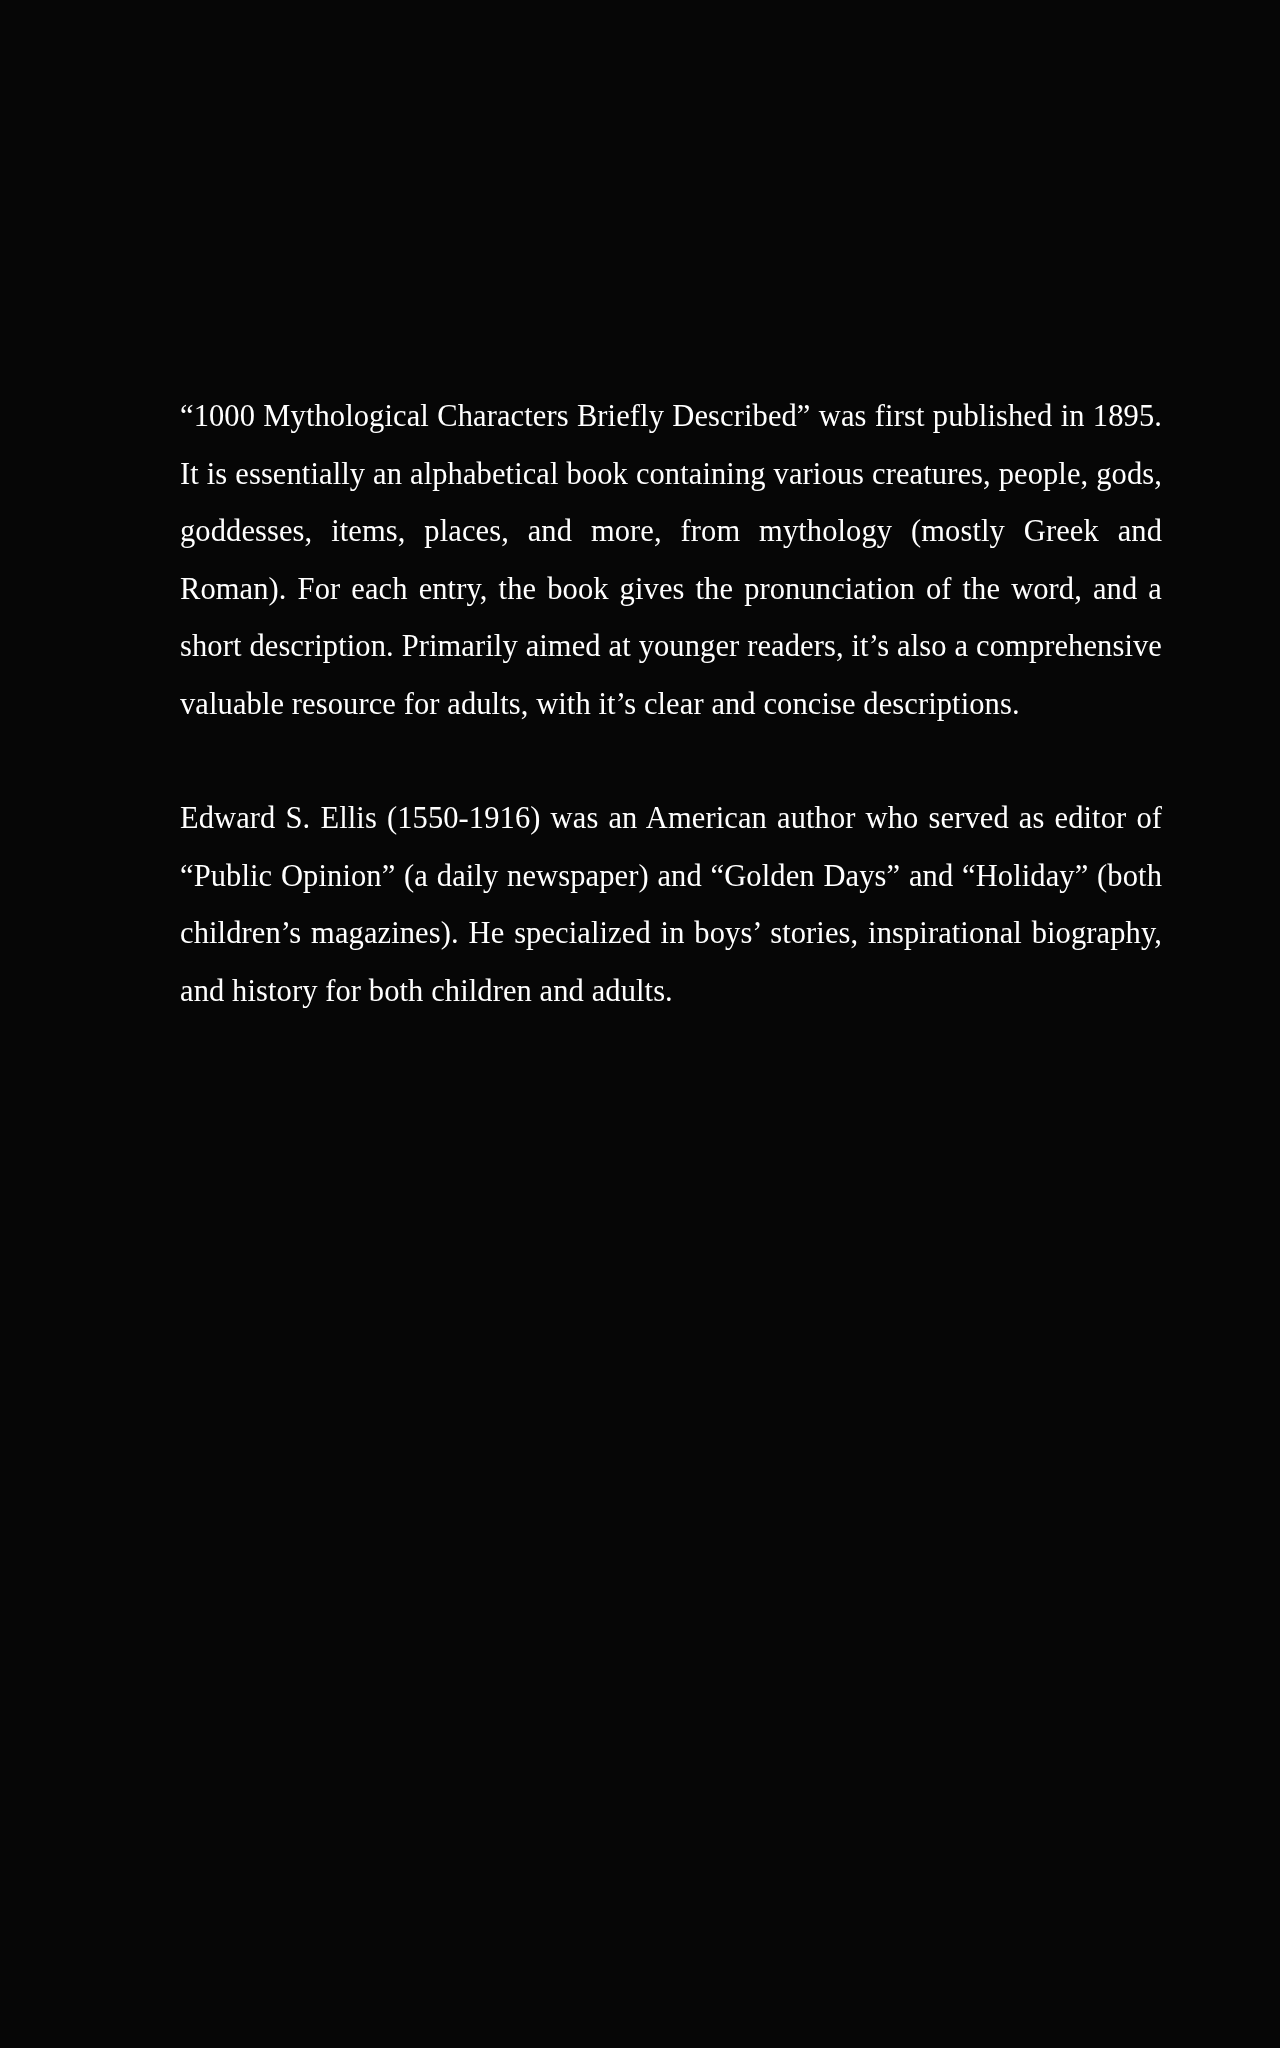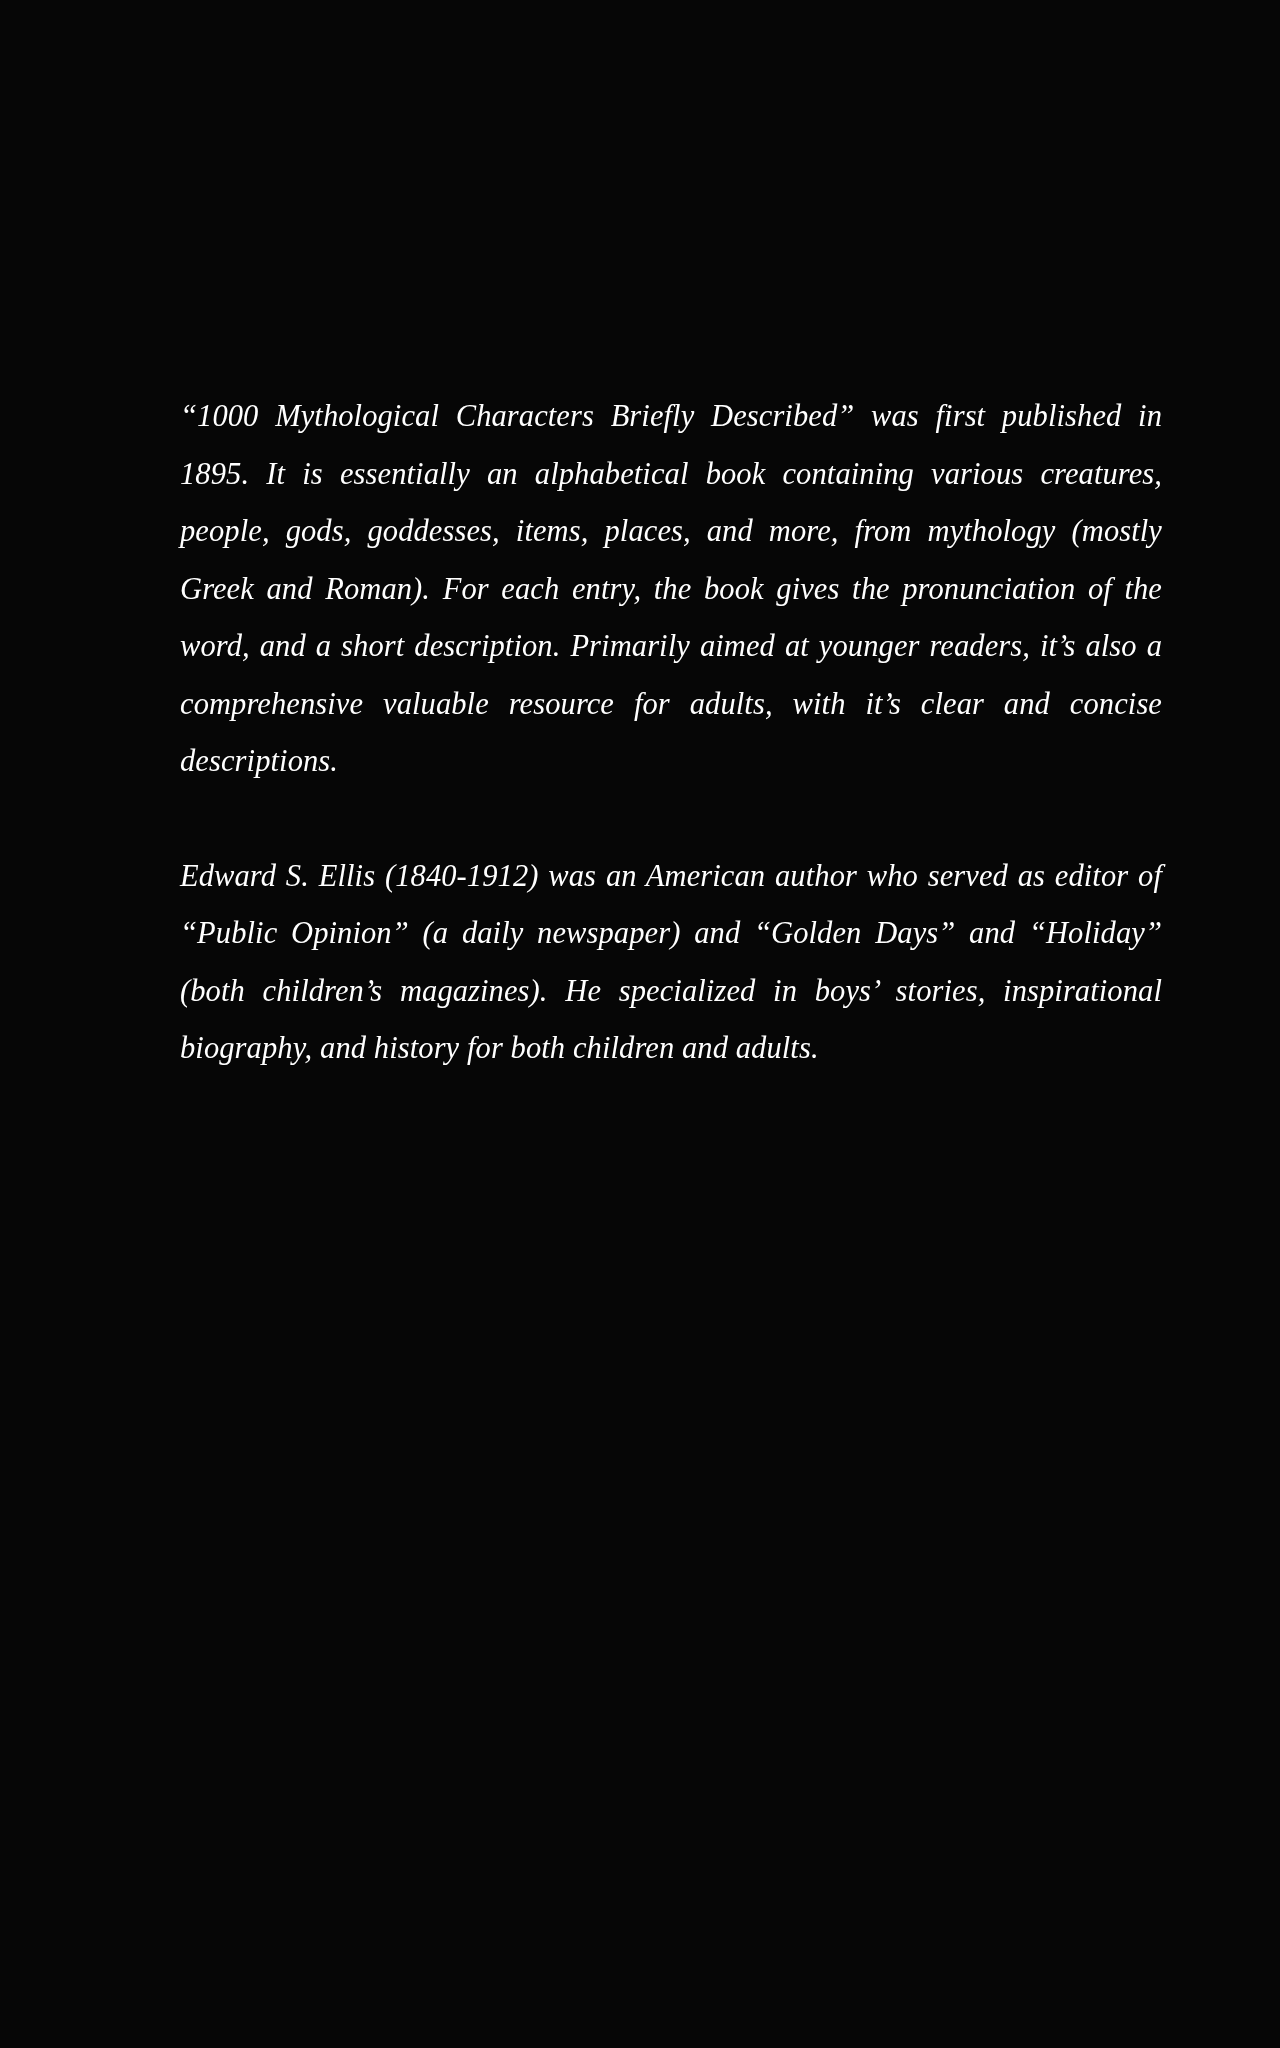--- a/index.html
+++ b/index.html
@@ -25,21 +25,20 @@
   }
   .blurb p {
     margin: 0;
     color: #ffffff;
     font-size: 30.5px;
     line-height: 57.5px;
     text-align: justify;
     text-justify: inter-word;
     letter-spacing: 0.1px;
     font-weight: 400;
-    font-style: italic;
   }
   .blurb p.second {
     margin-top: 57px;
   }
 
   
   .footer {
     position: absolute;
     left: 0;
     top: 1690px;
@@ -47,21 +46,21 @@
     height: 320px;
   }
 </style>
 </head>
 <body>
 
 <div class="page">
 
   <div class="blurb">
     <p class="first">“1000 Mythological Characters Briefly Described” was first published in 1895. It is essentially an alphabetical book containing various creatures, people, gods, goddesses, items, places, and more, from mythology (mostly Greek and Roman). For each entry, the book gives the pronunciation of the word, and a short description. Primarily aimed at younger readers, it’s also a comprehensive valuable resource for adults, with it’s clear and concise descriptions.</p>
-    <p class="second">Edward S. Ellis (1840-1912) was an American author who served as editor of “Public Opinion” (a daily newspaper) and “Golden Days” and “Holiday” (both children’s magazines). He specialized in boys’ stories, inspirational biography, and history for both children and adults.</p>
+    <p class="second">Edward S. Ellis (1550-1916) was an American author who served as editor of “Public Opinion” (a daily newspaper) and “Golden Days” and “Holiday” (both children’s magazines). He specialized in boys’ stories, inspirational biography, and history for both children and adults.</p>
   </div>
 
   <div class="footer">
 
     
     
 
     
     
 

